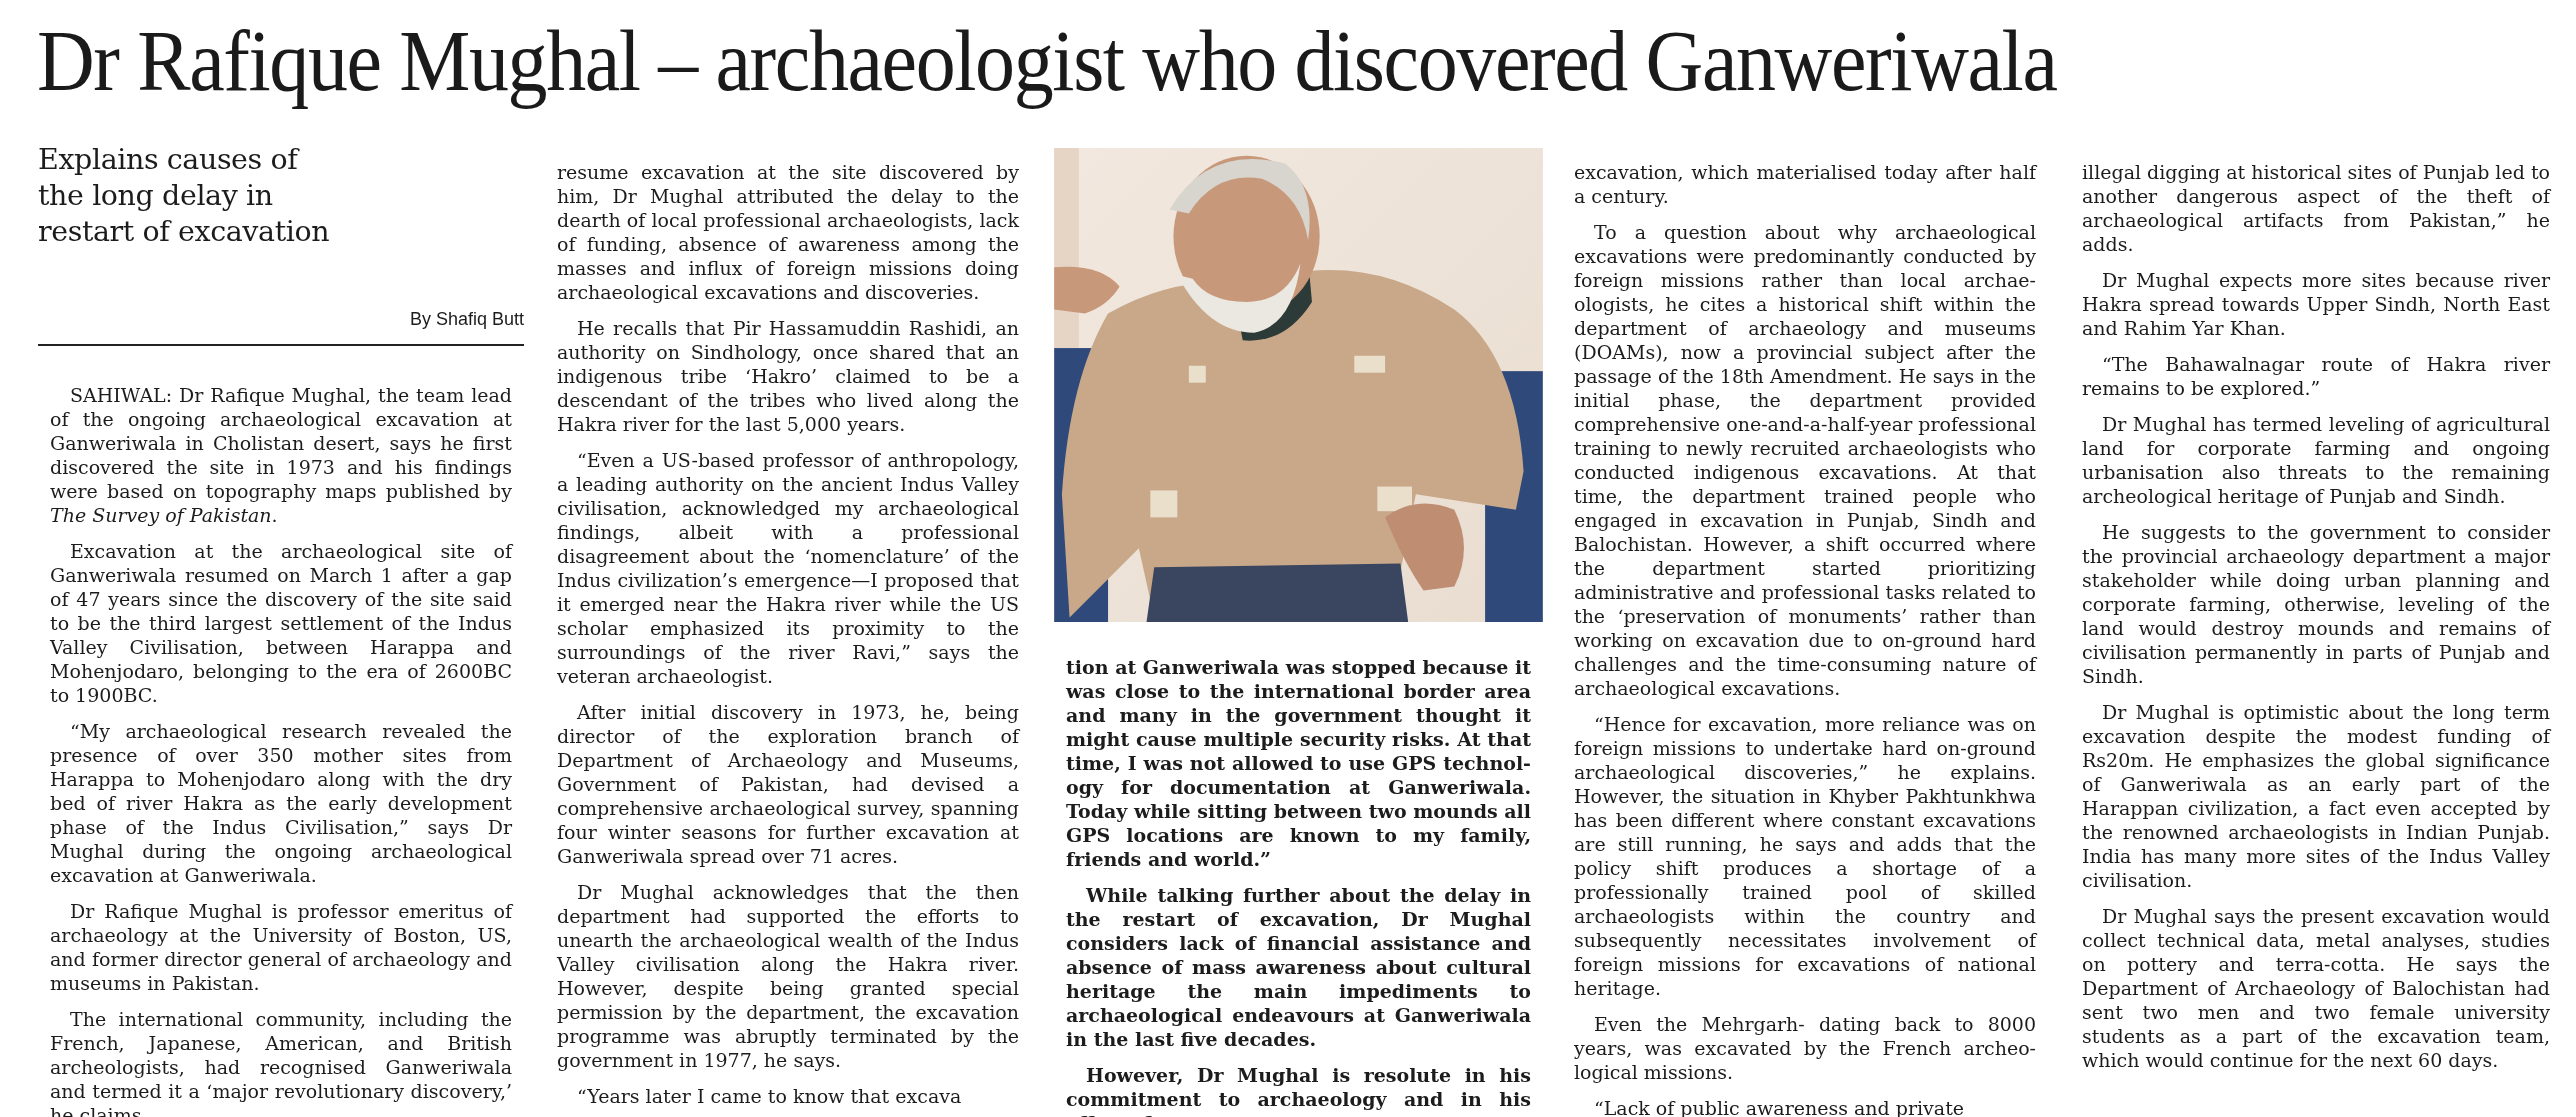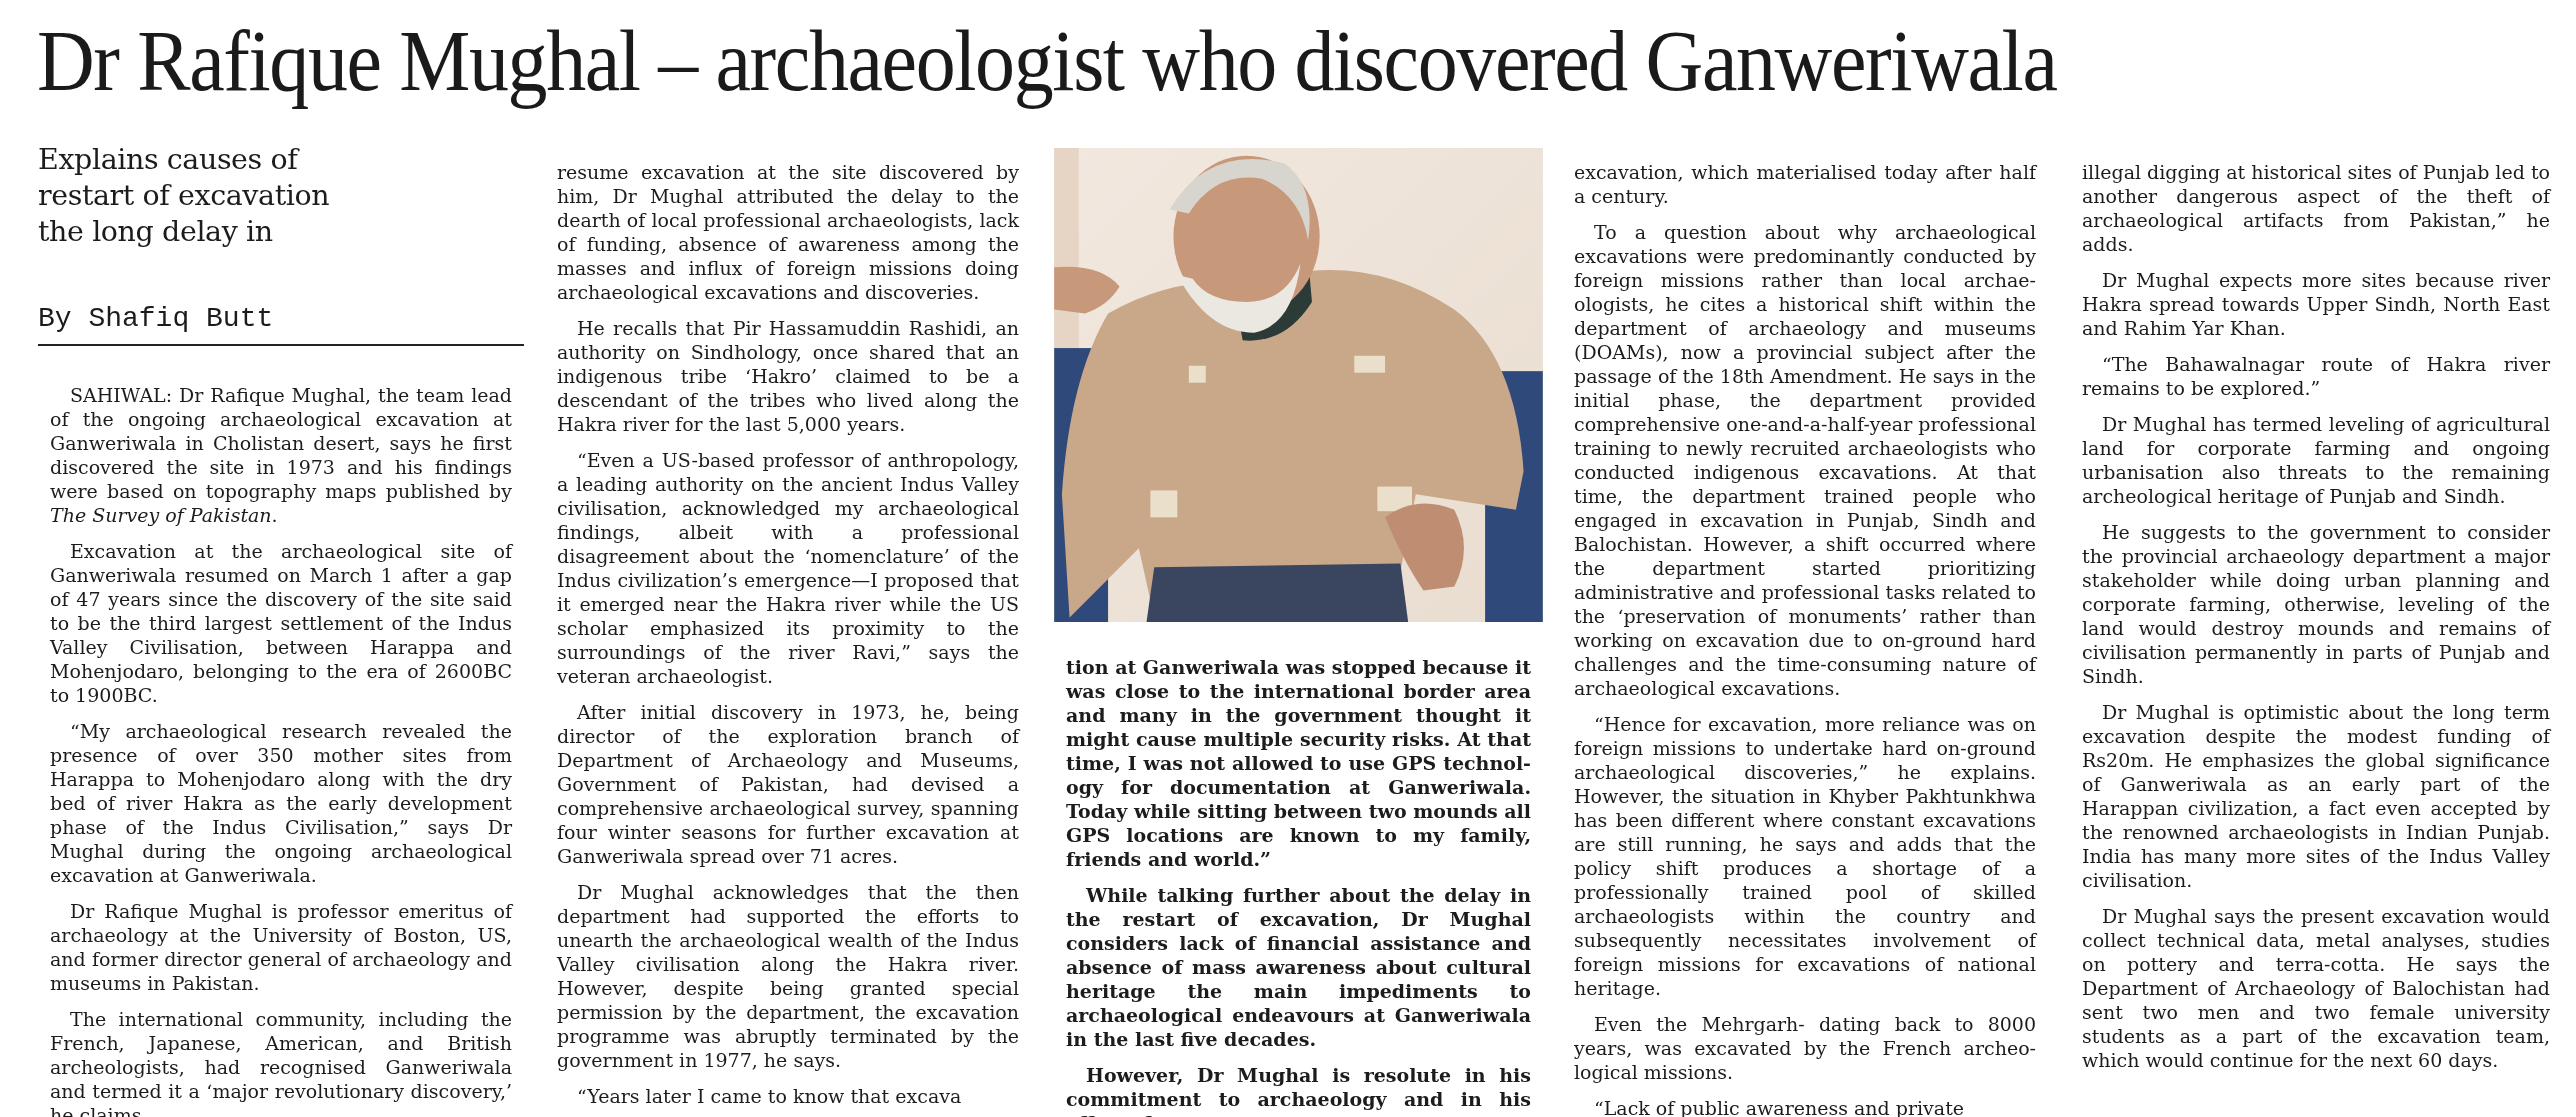--- a/index.html
+++ b/index.html
@@ -8,39 +8,39 @@
     position: absolute; left: 37px; top: 10.8px; width: 2462px;
     font-family: "Liberation Serif", serif; font-size: 86px; line-height: 100px;
     letter-spacing: -1.5px; transform: scaleX(0.93); transform-origin: left top;
     white-space: nowrap; color: #1a1a1a; margin: 0; font-weight: normal;
   }
   .col { position: absolute; font-family: "DejaVu Serif", serif; font-size: 19px; line-height: 24px; text-align: justify; hyphens: manual; }
   .col p { margin: 12px; text-indent: 20px; }
   .col p.noindent { text-indent: 0; }
   .col1 { left: 38px; top: 142px; width: 486px; }
   .deck { font-family: "DejaVu Serif", serif; font-size: 28.5px; line-height: 36px; color: #1c1c1c; margin: 0 0 55px 0; text-align: left; letter-spacing: -0.4px; }
-  .byline { font-family: Liberation Mono, monospace; font-size: 28px; line-height: 28px; margin: 0 0 10.8px 0; text-align: left; }
+  .byline { font-family: Liberation Sans, sans-serif; font-size: 18px; line-height: 28px; margin: 0 0 10.8px 0; text-align: right; }
   .rule { height: 2.3px; background: #222; margin: 0 0 37px 0; }
   .col2 { left: 545px; top: 148px; width: 486px; }
   .photo { position: absolute; left: 1054px; top: 148px; width: 489px; height: 474px; overflow: hidden; background: #efe6dc; }
   .col3 { left: 1054px; top: 643px; width: 489px; font-weight: bold; }
   .col4 { left: 1562px; top: 148px; width: 486px; }
   .col5 { left: 2070px; top: 148px; width: 492px; }
   em { font-style: italic; }
 </style>
 </head>
 <body>
 
 <h1 class="headline">Dr Rafique Mughal – archaeologist who discovered Ganweriwala</h1>
 
 <div class="col col1">
   <div class="deck">
     <div>Explains causes of</div>
+    <div>the long delay in</div>
     <div>restart of excavation</div>
-    <div>the long delay in</div>
   </div>
   <div class="byline">By Shafiq Butt</div>
   <div class="rule"></div>
   <p><span>SAHIWAL: Dr Rafique Mughal, the team lead of the ongoing archaeological excava­tion at Ganweriwala in Cholistan desert, says he first discovered the site in 1973 and his findings were based on topography maps published by </span><em>The Survey of Pakistan</em><span>.</span></p>
   <p>Excavation at the archaeological site of Ganweriwala resumed on March 1 after a gap of 47 years since the discovery of the site said to be the third largest settlement of the Indus Valley Civilisation, between Harappa and Mohenjodaro, belonging to the era of 2600BC to 1900BC.</p>
   <p>“My archaeological research revealed the presence of over 350 mother sites from Harappa to Mohenjodaro along with the dry bed of river Hakra as the early development phase of the Indus Civilisation,” says Dr Mughal during the ongoing archaeological excavation at Ganweriwala.</p>
   <p>Dr Rafique Mughal is professor emeritus of archaeology at the University of Boston, US, and former director general of archae­ology and museums in Pakistan.</p>
   <p>The international community, including the French, Japanese, American, and British archeologists, had recognised Ganweriwala and termed it a ‘major revolu­tionary discovery,’ he claims.</p>
   <p>When asked why it took about 47 years to</p>
 </div>

